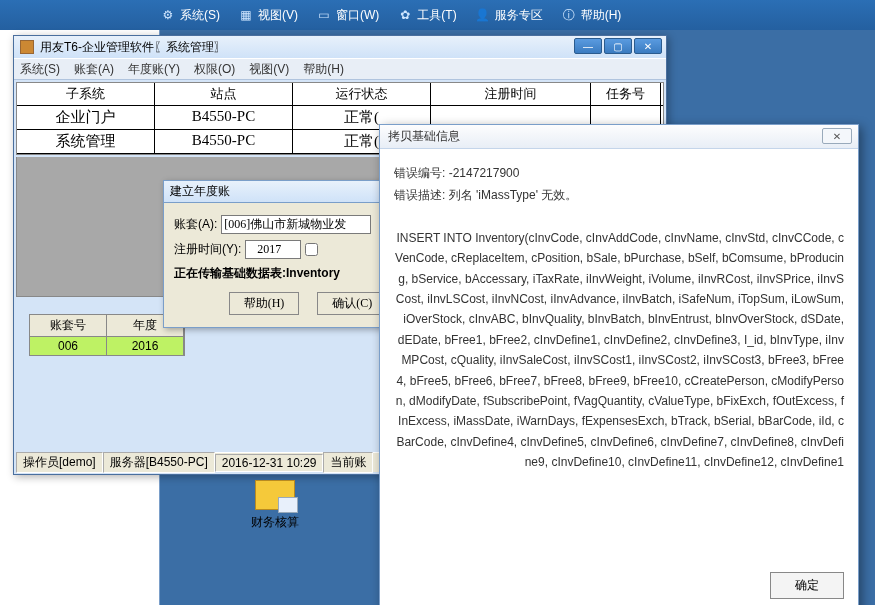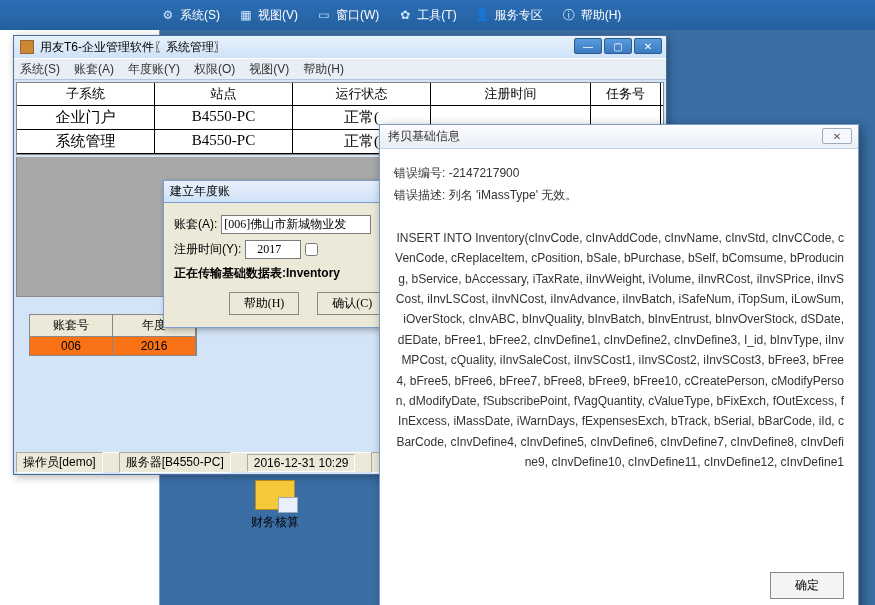--- a/index.html
+++ b/index.html
@@ -43,28 +43,28 @@
 .year-title { height: 22px; background: linear-gradient(#e8f1fb,#cfe2f8); padding: 0 6px; font-size: 12px; color: #000; display: flex; align-items: center; border-bottom: 1px solid #7a9ec9; }
 .year-body { padding: 12px 10px; font-size: 12px; font-family: SimSun; }
 .year-row { display: flex; align-items: center; margin-bottom: 6px; gap: 4px; }
 .year-row label { white-space: nowrap; }
 .year-row input[type=text] { font-size: 12px; font-family: SimSun; padding: 1px 2px; border: 1px solid #7a7a7a; background: #fff; }
 .year-status { margin-top: 4px; font-weight: bold; }
 .year-btns { display: flex; justify-content: center; gap: 18px; margin-top: 10px; }
 .year-btns button { font-size: 12px; padding: 2px 14px; background: #ece9d8; border: 1px solid #888; cursor: pointer; font-family: SimSun; }
 
 
-.acct-table { position: absolute; left: 15px; top: 278px; width: 168px; background: #f97316; border: 1px solid #888; font-size: 12px; font-family: SimSun; }
+.acct-table { position: absolute; left: 15px; top: 278px; width: 156px; background: #bef264; border: 1px solid #888; font-size: 12px; font-family: SimSun; }
 .acct-table .hdr { display: flex; background: #ece9d8; border-bottom: 1px solid #888; }
 .acct-table .hdr div, .acct-table .rw div { width: 50%; text-align: center; border-right: 1px solid #888; padding: 2px 0; }
 .acct-table .rw { display: flex; }
 
 
 .statusbar { position: absolute; left: 2px; bottom: 2px; right: 2px; height: 20px; background: #ece9d8; border-top: 1px solid #fff; display: flex; align-items: center; font-size: 12px; font-family: SimSun; }
-.statusbar .cell { border: 1px inset #fff; padding: 1px 6px; margin-right: 16px; }
+.statusbar .cell { border: 1px inset #fff; padding: 1px 6px; margin-right: 0; }
 
 
 .error-dialog { position: absolute; left: 379px; top: 124px; width: 480px; height: 490px; background: #fff; border: 1px solid #7a9ec9; box-shadow: 3px 3px 10px rgba(0,0,0,.4); }
 .error-title { height: 24px; background: linear-gradient(#fdfdfe,#e8eef6); border-bottom: 1px solid #c4d5ea; display: flex; align-items: center; padding: 0 8px; font-size: 12px; color: #333; position: relative; }
 .error-close { position: absolute; right: 6px; top: 3px; width: 30px; height: 16px; border: 1px solid #9ab; border-radius: 2px; display: flex; align-items: center; justify-content: center; font-size: 10px; cursor: pointer; color: #555; background: #f4f7fb; }
 .error-body { padding: 14px 14px; font-size: 12px; color: #333; line-height: 1.7; }
 .error-body p { margin-bottom: 2px; }
 .error-body .gap { height: 10px; }
 .error-sql { word-break: break-all; text-align: right; }
 .error-footer { position: absolute; right: 14px; bottom: 14px; border-radius: 11px; }

